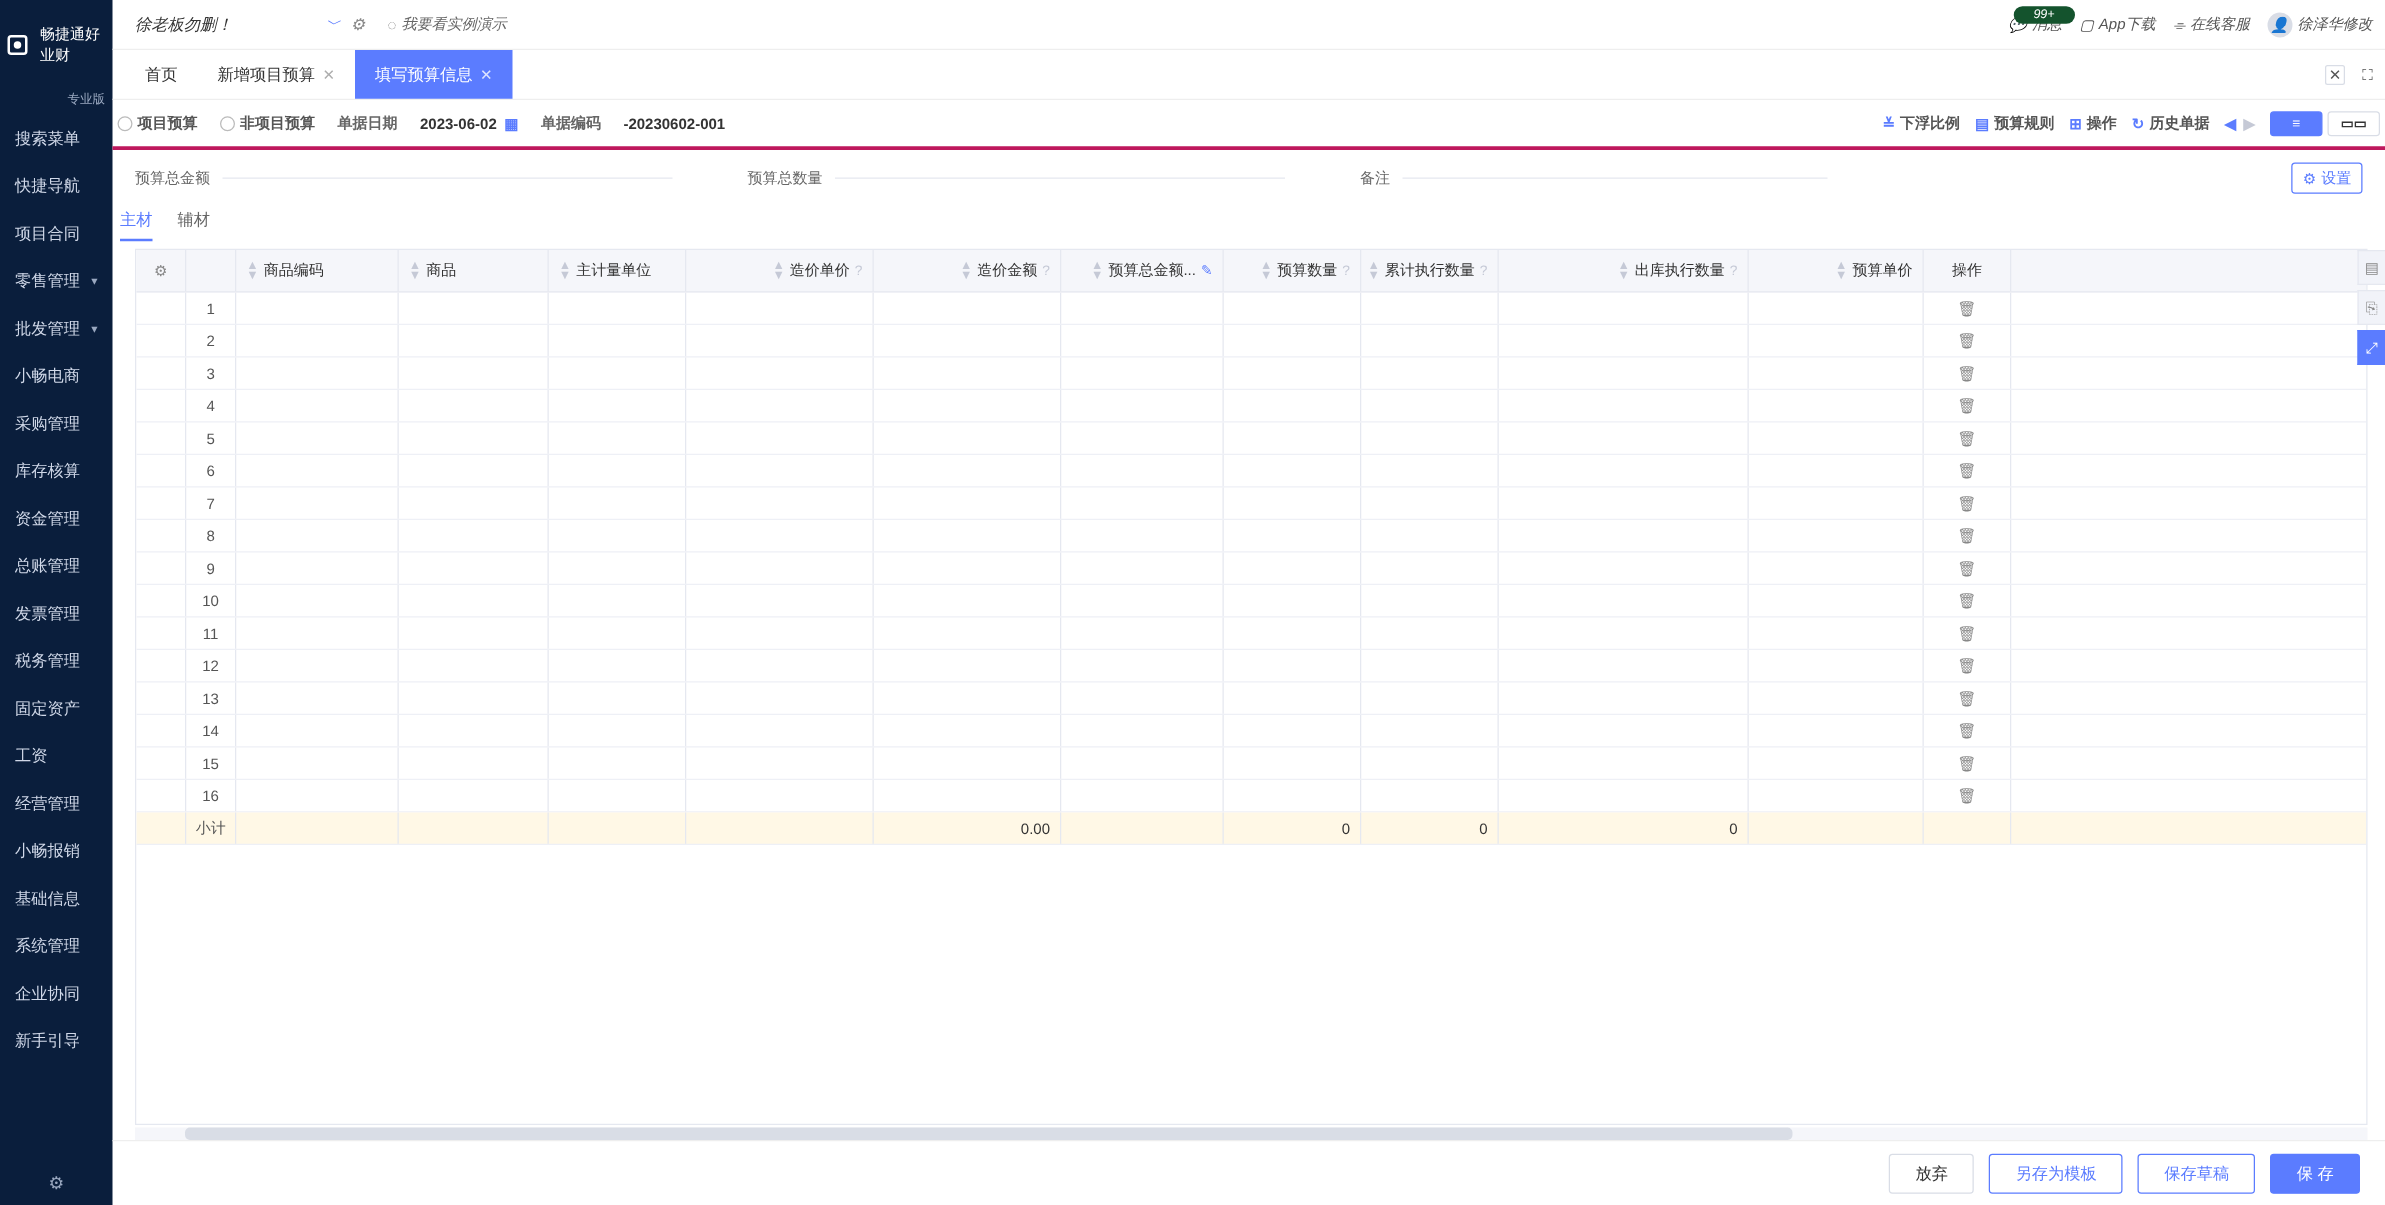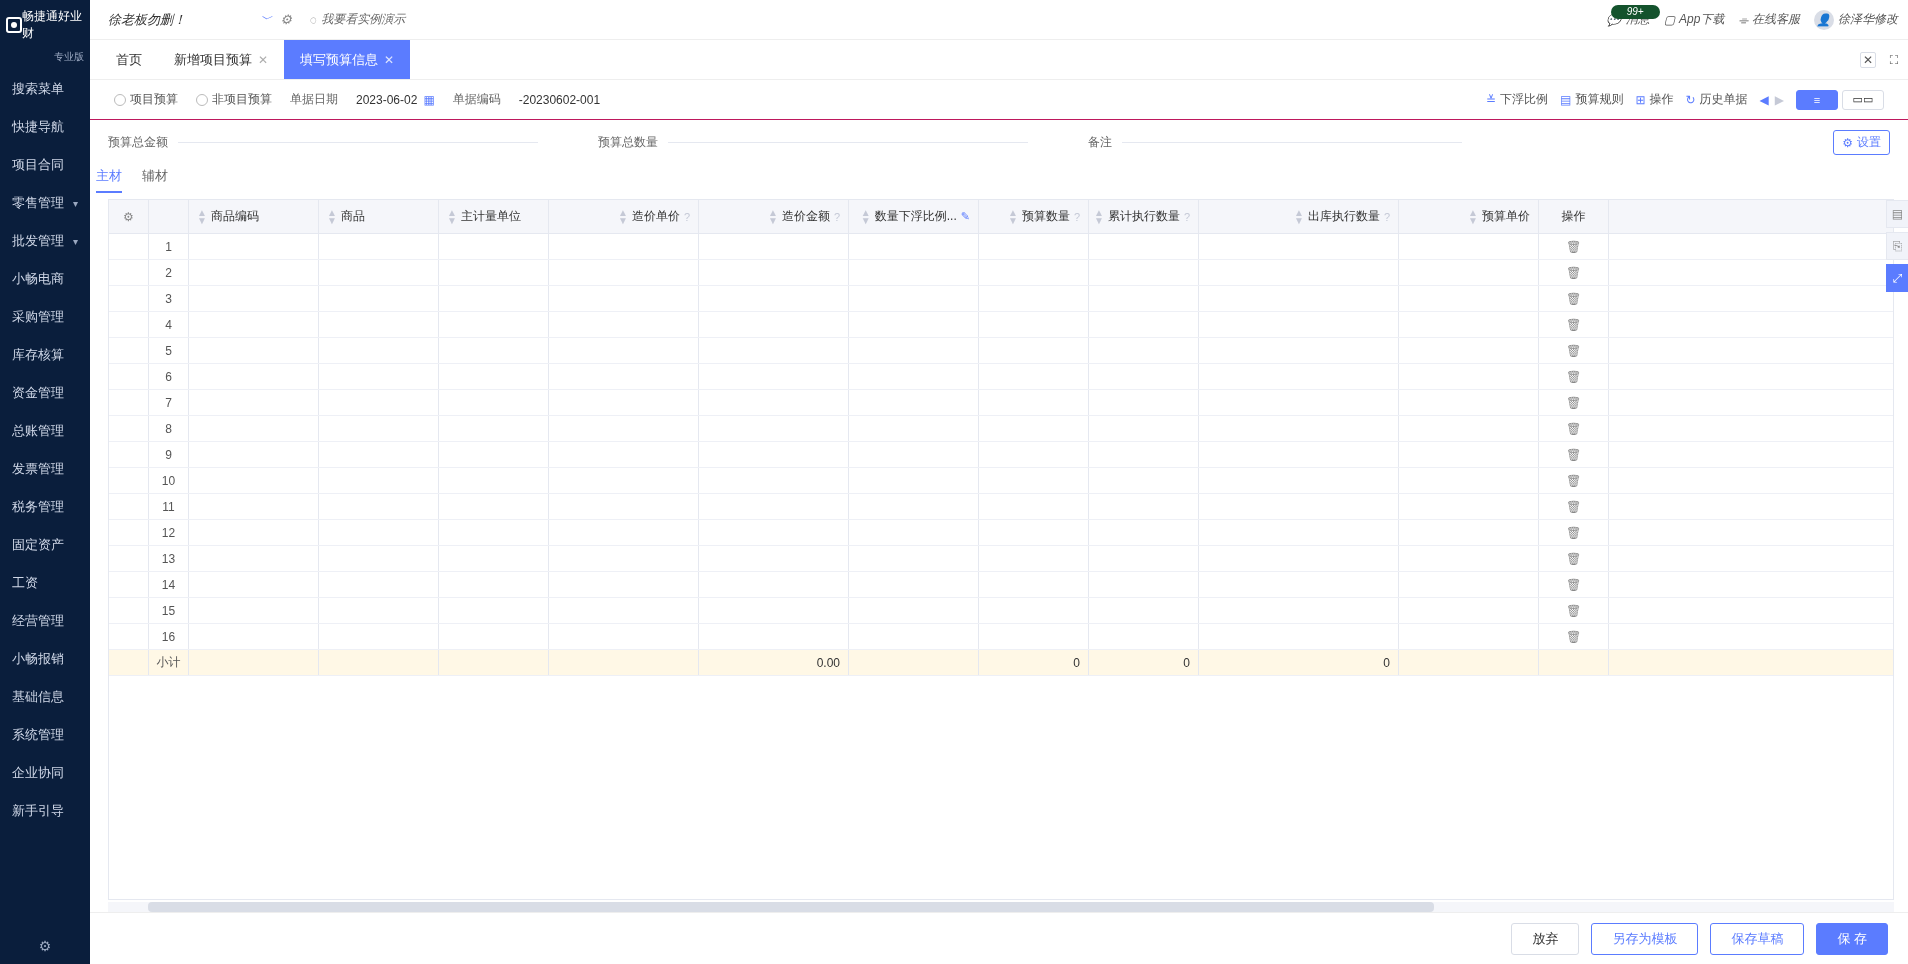--- a/index.html
+++ b/index.html
@@ -3,21 +3,21 @@
 <meta charset="utf-8">
 <style>
 * { box-sizing: border-box; margin: 0; padding: 0; font-family: "Microsoft YaHei", "PingFang SC", sans-serif; }
 html, body { height: 100%; overflow: hidden; }
 body { font-size: 12px; color: #333; background: #fff; }
 
 .app { display: flex; height: 100vh; }
 
 
 .sidebar { width: 90px; background: #0a1e3c; color: #fff; display: flex; flex-direction: column; flex-shrink: 0; }
-.logo { display: flex; align-items: center; padding: 8px 6px; font-size: 12px; gap: 0; justify-content: space-between; }
+.logo { display: flex; align-items: center; padding: 19px 6px; font-size: 12px; gap: 10px; justify-content: space-between; }
 .logo-icon { width: 16px; height: 16px; border: 2px solid #fff; border-radius: 3px; display: flex; align-items: center; justify-content: center; flex-shrink: 0; }
 .logo-icon::before { content: ""; width: 6px; height: 6px; background: #fff; border-radius: 50%; }
 .logo-sub { font-size: 10px; padding: 0 6px 6px 26px; color: #9aa8c0; margin-left: 28px; }
 .sidebar-items { flex: 1; overflow-y: auto; }
 .sidebar-item { padding: 10px 12px; font-size: 13px; color: #d0d8e8; cursor: pointer; display: flex; align-items: center; justify-content: space-between; }
 .sidebar-item .caret { font-size: 10px; color: #9aa8c0; }
 .sidebar-footer { padding: 10px; text-align: center; color: #9aa8c0; }
 .sidebar-footer .gear-icon { font-size: 14px; }
 
 
@@ -37,21 +37,21 @@
 
 .tabs-bar { height: 40px; border-bottom: 1px solid #eee; display: flex; align-items: stretch; padding-left: 10px; }
 .tab { display: flex; align-items: center; padding: 0 16px; font-size: 13px; color: #333; cursor: pointer; gap: 6px; }
 .tab.active { background: #5b7cff; color: #fff; }
 .tab .close-icon { font-size: 12px; opacity: .8; }
 .tab:not(.active) .close-icon { color: #999; }
 .tabs-right { margin-left: auto; display: flex; align-items: center; gap: 10px; padding-right: 6px; color: #555; }
 .tabs-right .sq { width: 16px; height: 16px; display: inline-flex; align-items: center; justify-content: center; }
 
 
-.toolbar { height: 40px; border-bottom: 1px solid #be185d; display: flex; align-items: center; padding: 0 24px; gap: 18px; font-size: 12px; }
+.toolbar { height: 40px; border-bottom: 3px solid #be185d; display: flex; align-items: center; padding: 0 4px; gap: 18px; font-size: 12px; font-weight: bold; }
 .radio { display: flex; align-items: center; gap: 4px; color: #555; cursor: pointer; }
 .radio .circle { width: 12px; height: 12px; border: 1px solid #bbb; border-radius: 50%; }
 .field-label { color: #666; }
 .date-input { display: flex; align-items: center; gap: 6px; color: #333; }
 .date-input .cal-icon { color: #5b7cff; }
 .toolbar .spacer { flex: 1; }
 .tool-actions { display: flex; align-items: center; gap: 12px; color: #555; }
 .tool-actions .act { display: flex; align-items: center; gap: 4px; cursor: pointer; }
 .tool-actions .act .ico { color: #5b7cff; font-size: 12px; }
 .nav-arrows { display: flex; align-items: center; gap: 6px; color: #5b7cff; }
@@ -357,21 +357,21 @@
                 <span>▼</span>
               </span>
             <span>造价金额</span>
             <span class="help-icon">?</span>
           </div>
           <div class="cell c-ratio num">
             <span class="sort-icons">
                 <span>▲</span>
                 <span>▼</span>
               </span>
-            <span>数量下浮比例...</span>
+            <span>预算总金额...</span>
             <span class="edit-icon">✎</span>
           </div>
           <div class="cell c-bqty num">
             <span class="sort-icons">
                 <span>▲</span>
                 <span>▼</span>
               </span>
             <span>预算数量</span>
             <span class="help-icon">?</span>
           </div>

